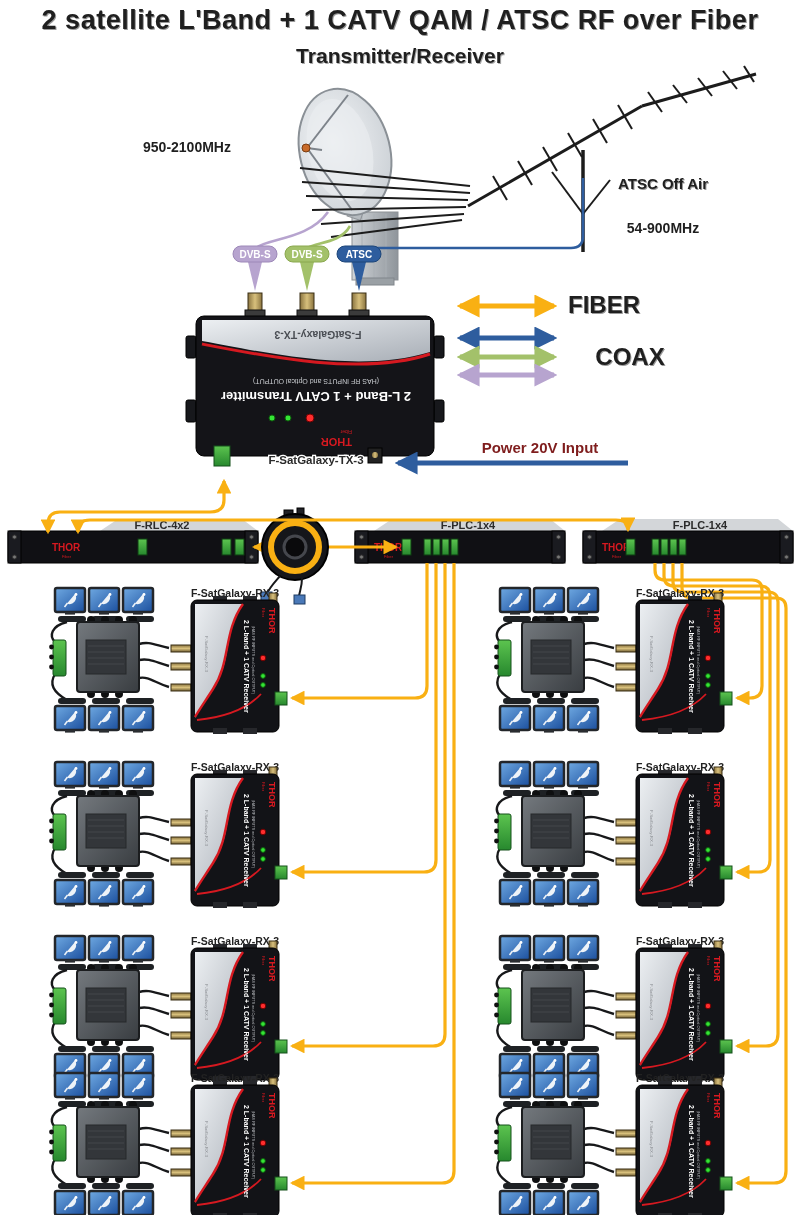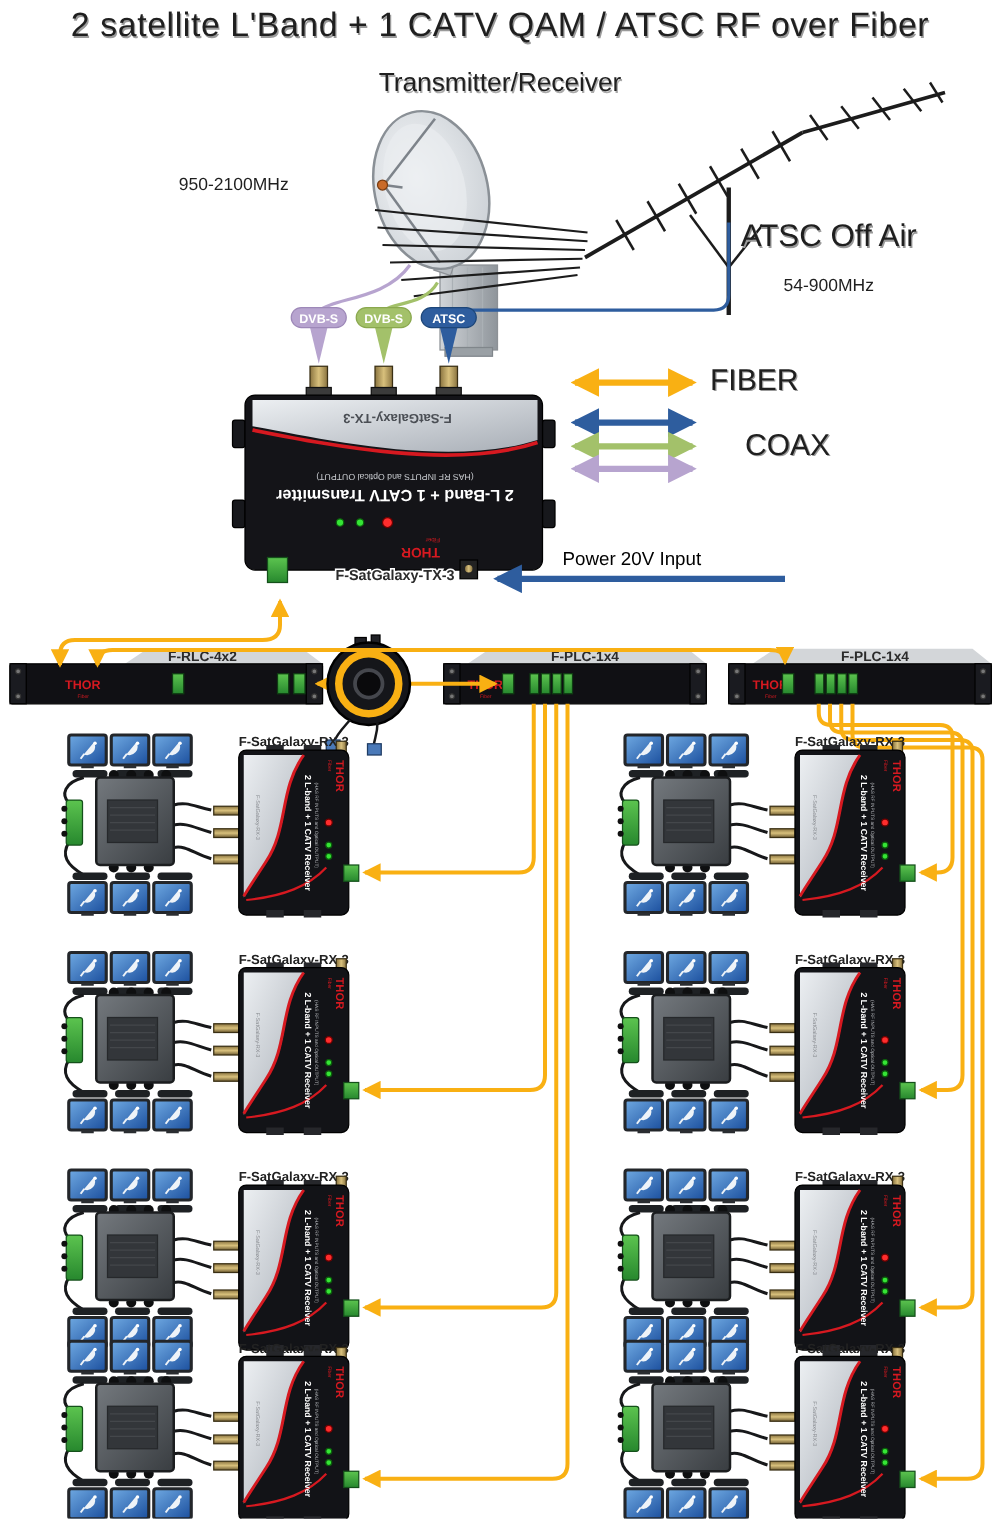--- a/index.html
+++ b/index.html
@@ -1,30 +1,30 @@
 <!DOCTYPE html>
 <html><head>
 <meta charset="utf-8">
 <style>
   html,body{margin:0;padding:0;background:#fff;}
   #stage{position:relative;width:800px;height:1215px;background:#fff;overflow:hidden;
          font-family:"Liberation Sans",sans-serif;}
   #art{position:absolute;left:0;top:0;}
   svg text{font-family:"Liberation Sans",sans-serif;}
-  .lbl{position:absolute;font-weight:normal;color:#1f1f1f;text-align:center;line-height:1.1;}
+  .lbl{position:absolute;font-weight:bold;color:#1f1f1f;text-align:center;line-height:1.1;}
   .title{left:0;top:6px;width:800px;font-size:27px;letter-spacing:.5px;
          text-shadow:1px 1px 0 #9a9a9a;}
-  .subtitle{left:0;top:44px;width:800px;font-size:21px;text-shadow:1px 1px 0 #aaa;margin-top:11px;}
+  .subtitle{left:0;top:44px;width:800px;font-size:21px;text-shadow:1px 1px 0 #aaa;}
   .sat-label{left:62px;top:112px;width:250px;font-size:23px;text-shadow:1px 1px 0 #999;}
   .sat-range{left:62px;top:140px;width:250px;font-size:14px;}
-  .atsc-label{left:548px;top:176px;width:230px;font-size:25px;text-shadow:1px 1px 0 #999;}
+  .atsc-label{left:548px;top:176px;width:230px;font-size:15px;text-shadow:1px 1px 0 #999;}
   .atsc-range{left:548px;top:221px;width:230px;font-size:14px;}
   .legend-fiber{left:568px;top:292px;width:120px;font-size:24px;text-align:left;text-shadow:1px 1px 0 #999;}
   .legend-coax{left:570px;top:344px;width:120px;font-size:24px;text-align:center;text-shadow:1px 1px 0 #999;}
-  .power-lbl{left:450px;top:440px;width:180px;font-size:15px;color:#000000;text-align:left;}
+  .power-lbl{left:450px;top:440px;width:180px;font-size:15px;color:#7f1d1d;text-align:center;}
 </style>
 </head>
 <body>
 
 <div id="stage">
 
 <svg id="art" width="800" height="1215" viewBox="0 0 800 1215">
   <defs>
     <marker id="aY" viewBox="0 0 10 10" refX="8.5" refY="5" markerWidth="4.6" markerHeight="4.6" orient="auto-start-reverse">
       <path d="M0,0 L10,5 L0,10 z" fill="#F9B013"></path>

